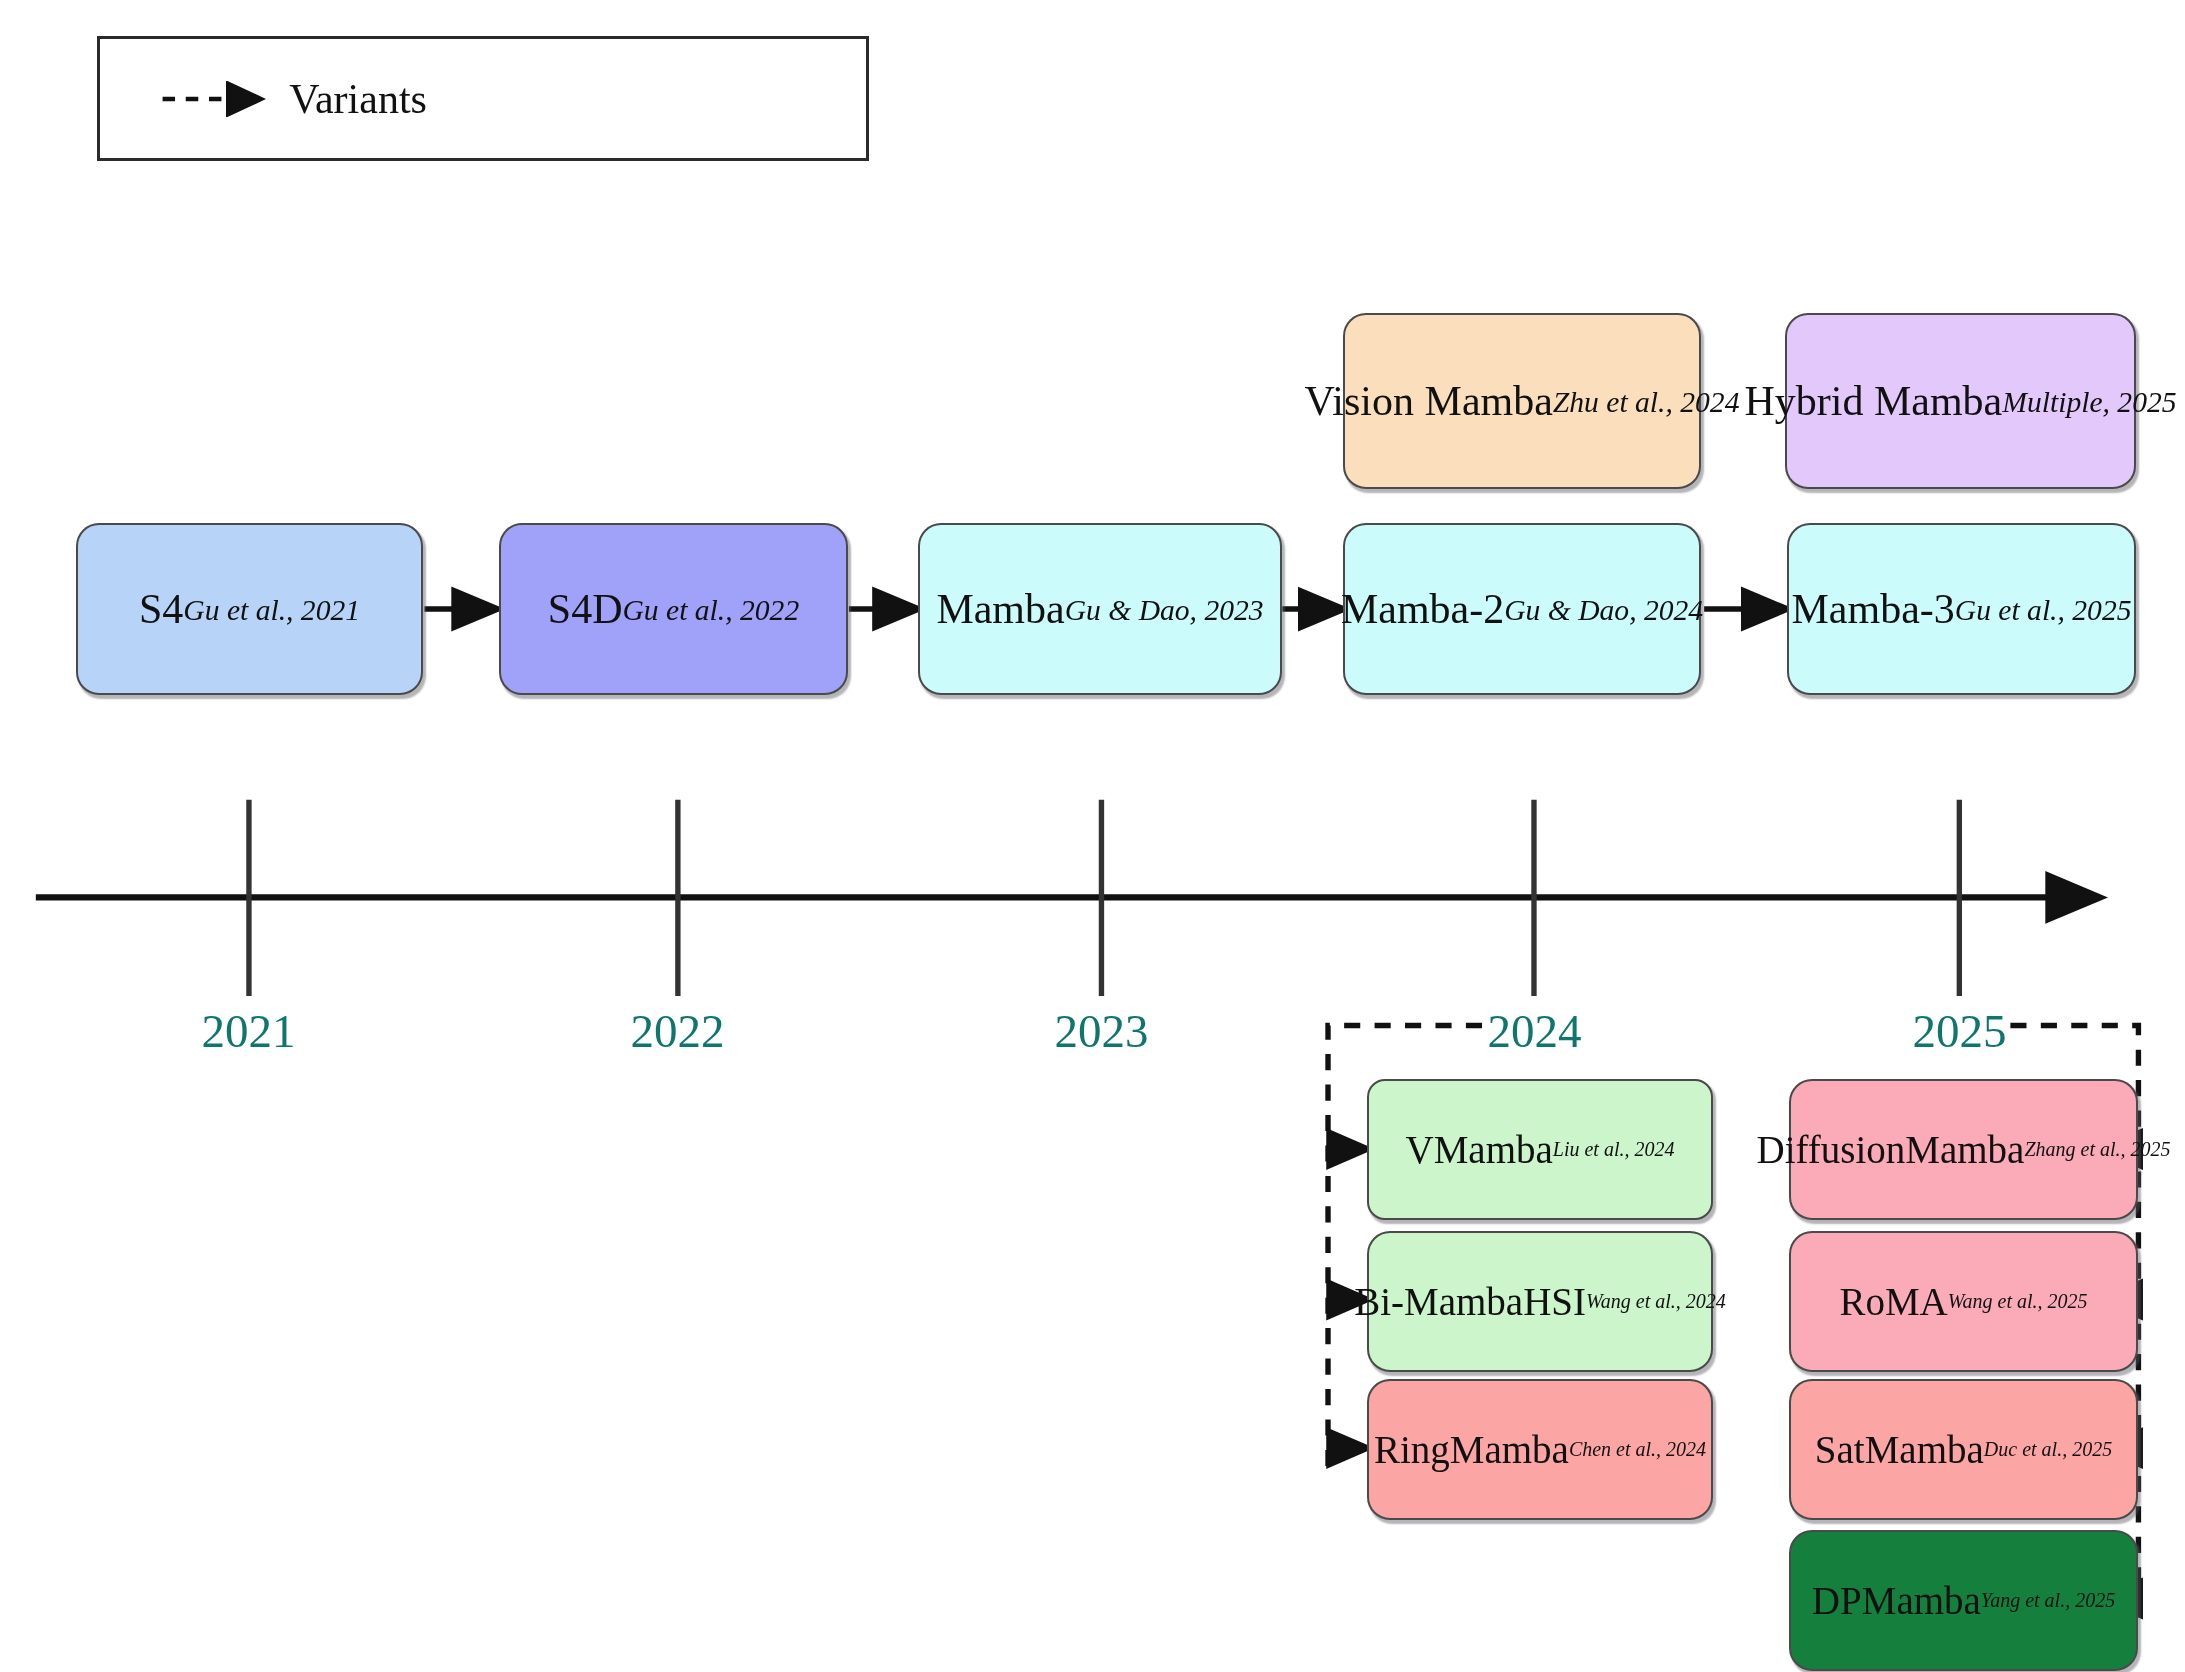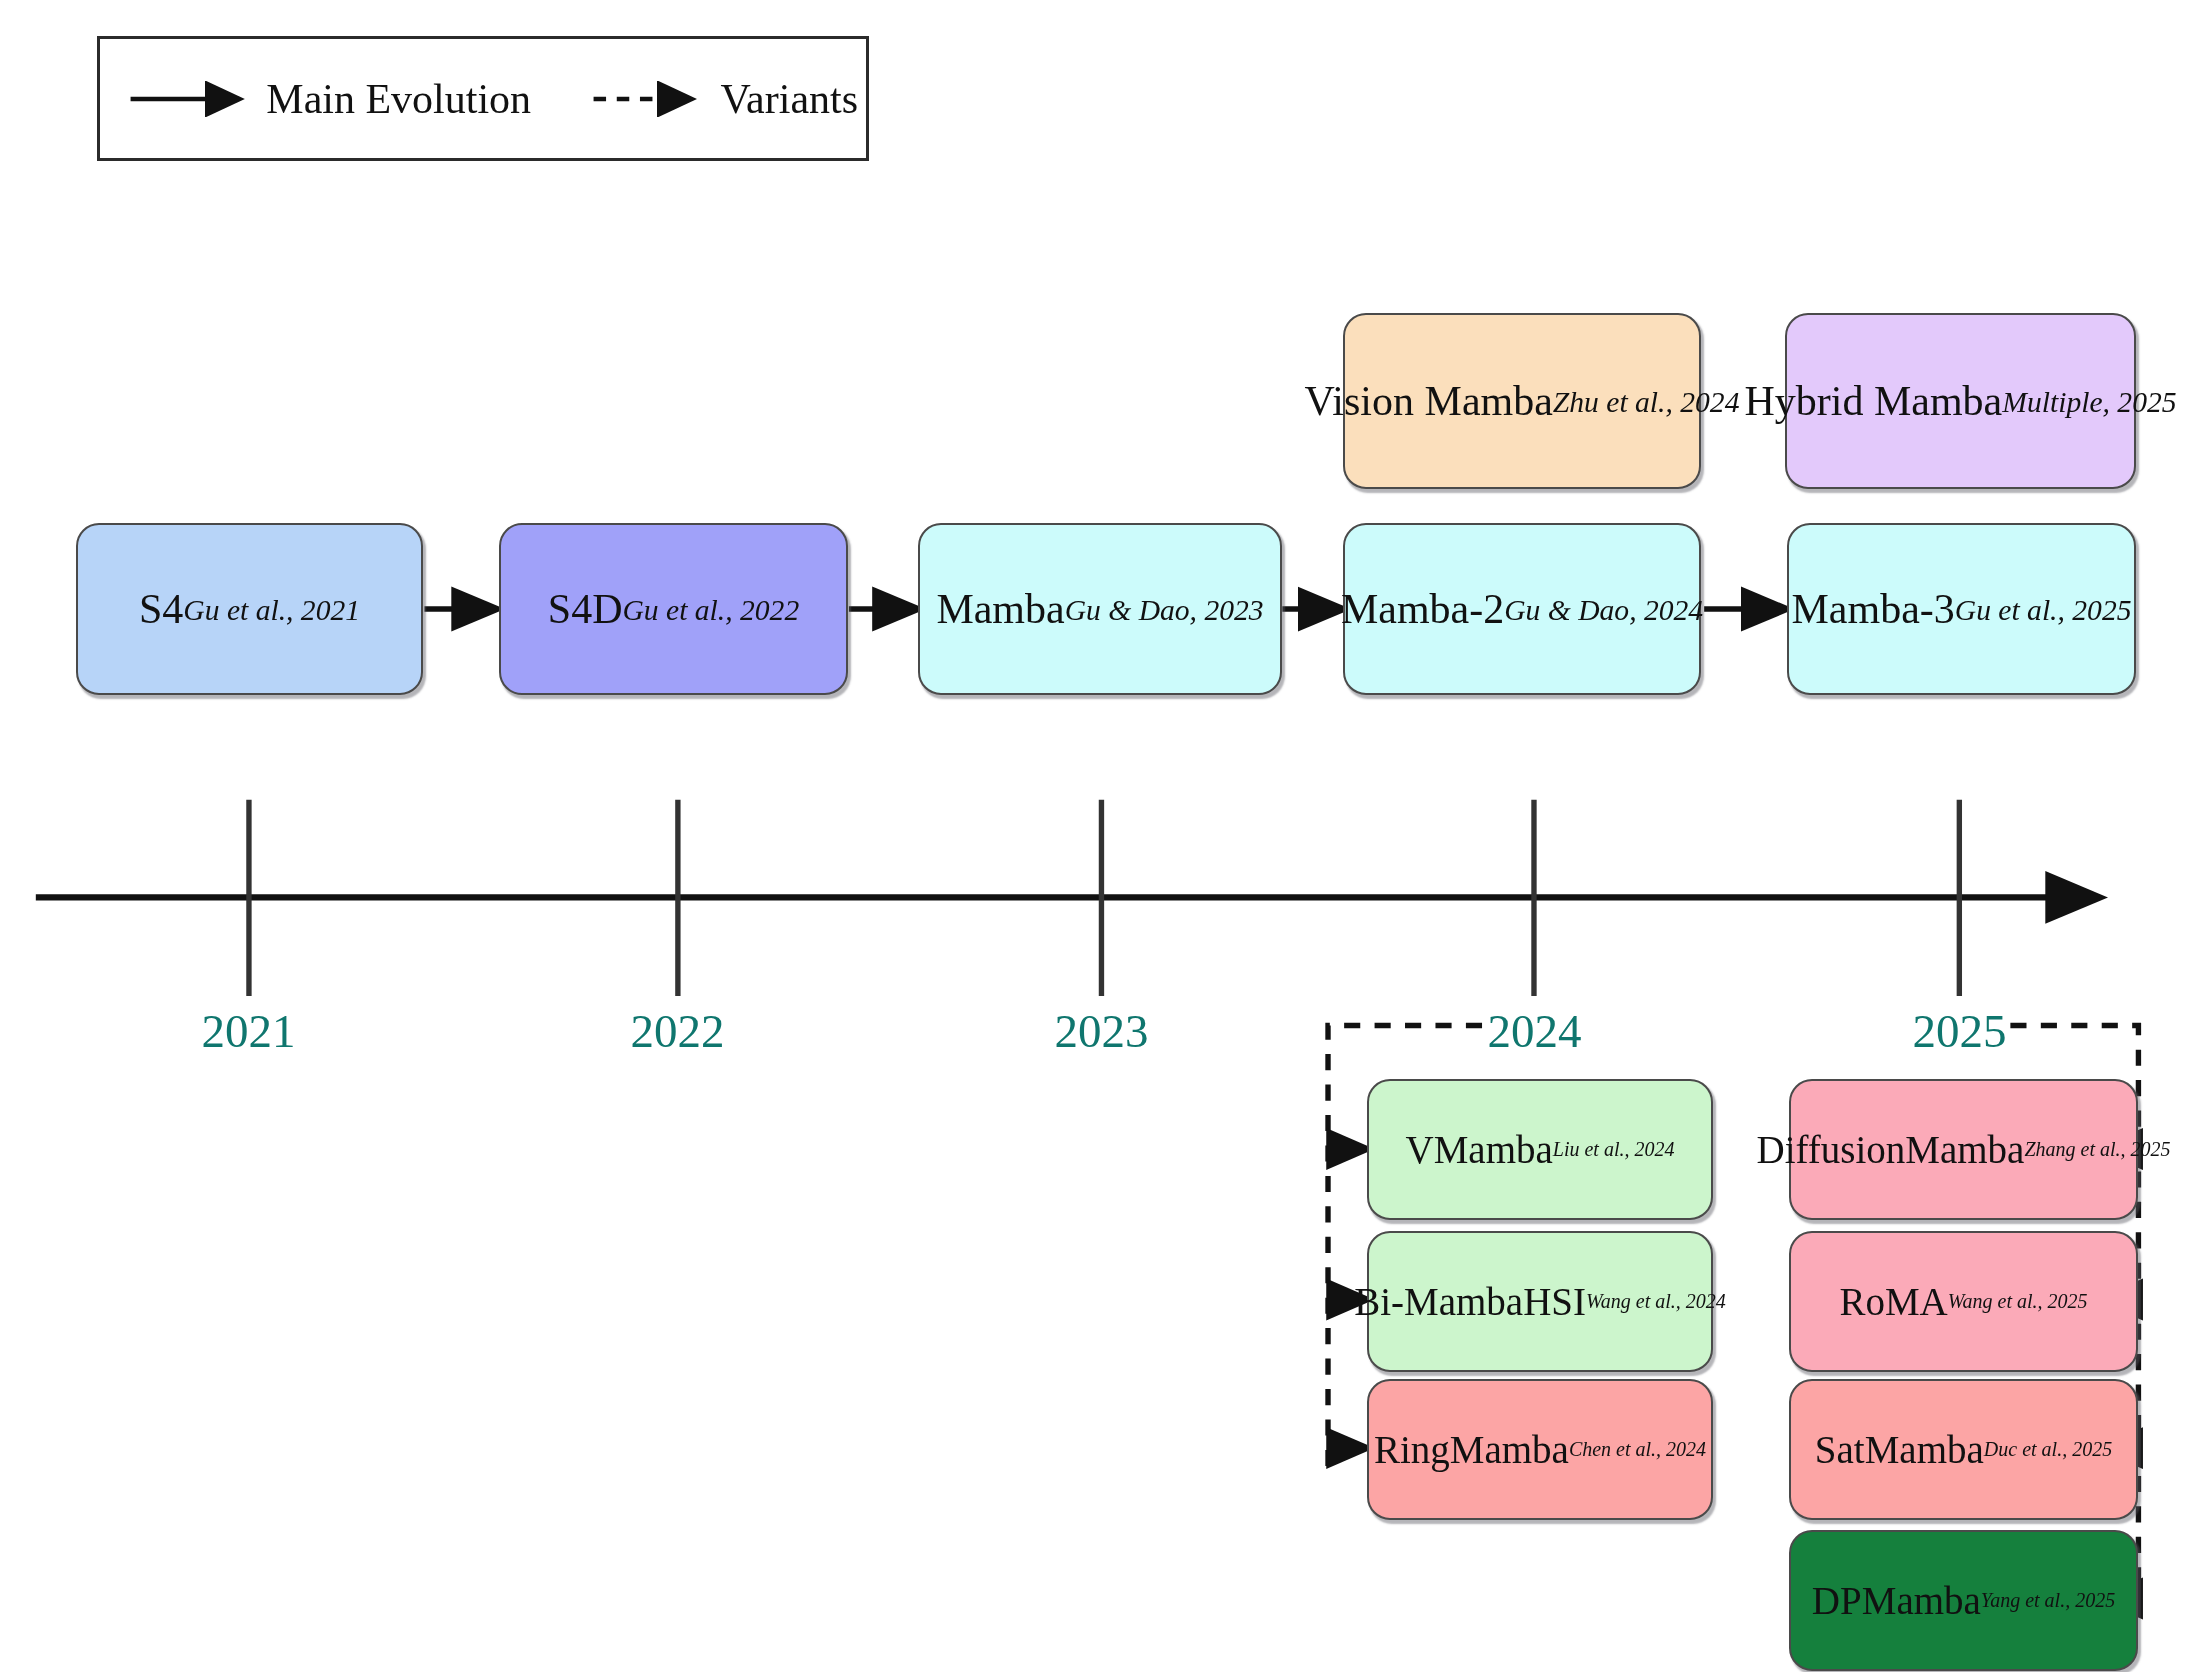--- a/index.html
+++ b/index.html
@@ -98,31 +98,20 @@
   }
 </style>
 </head>
 <body>
 
 <div id="root">
 
   <div id="legend">
     <div class="legend-row">
 
-      <div class="legend-entry solid">
-        <svg width="125" height="36" viewBox="0 0 140 40">
-          <defs>
-            <marker id="lg-solid-head" markerWidth="9" markerHeight="9" refX="7" refY="4.2" orient="auto">
-              <path d="M0,0 L9,4.2 L0,8.4 z" fill="#111111"></path>
-            </marker>
-          </defs>
-          <line x1="4" y1="20" x2="122" y2="20" stroke="#111111" stroke-width="5" marker-end="url(#lg-solid-head)"></line>
-        </svg>
-        <span class="legend-label">Main Evolution</span>
-      </div>
 
       <div class="legend-entry dashed">
         <svg width="116" height="36" viewBox="0 0 130 40">
           <defs>
             <marker id="lg-dash-head" markerWidth="9" markerHeight="9" refX="7" refY="4.2" orient="auto">
               <path d="M0,0 L9,4.2 L0,8.4 z" fill="#111111"></path>
             </marker>
           </defs>
           <line x1="4" y1="20" x2="110" y2="20" stroke="#111111" stroke-width="5" stroke-dasharray="14 12" marker-end="url(#lg-dash-head)"></line>
         </svg>
@@ -209,21 +198,21 @@
     <div class="title">Mamba-3</div>
     <div class="sub">Gu et al., 2025</div>
   </div>
 
   <div class="year-label" style="left:159px; top:1008px; width:179px;">2021</div>
   <div class="year-label" style="left:588px; top:1008px; width:179px;">2022</div>
   <div class="year-label" style="left:1012px; top:1008px; width:179px;">2023</div>
   <div class="year-label" style="left:1445px; top:1008px; width:179px;">2024</div>
   <div class="year-label" style="left:1870px; top:1008px; width:179px;">2025</div>
 
-  <div class="node compact" style="left: 1367px; top: 1079px; width: 346px; height: 141px; background: rgb(204, 245, 204);">
+  <div class="node compact" style="left: 1367px; top: 1079px; width: 346px; height: 141px; background: rgb(204, 245, 204); border-radius: 18px;">
     <div class="title">VMamba</div>
     <div class="sub">Liu et al., 2024</div>
   </div>
 
   <div class="node compact" style="left: 1367px; top: 1231px; width: 346px; height: 141px; background: rgb(204, 245, 204);">
     <div class="title">Bi-MambaHSI</div>
     <div class="sub">Wang et al., 2024</div>
   </div>
 
   <div class="node compact" style="left: 1367px; top: 1379px; width: 346px; height: 141px; background: #fca5a5; text-align: right;">

